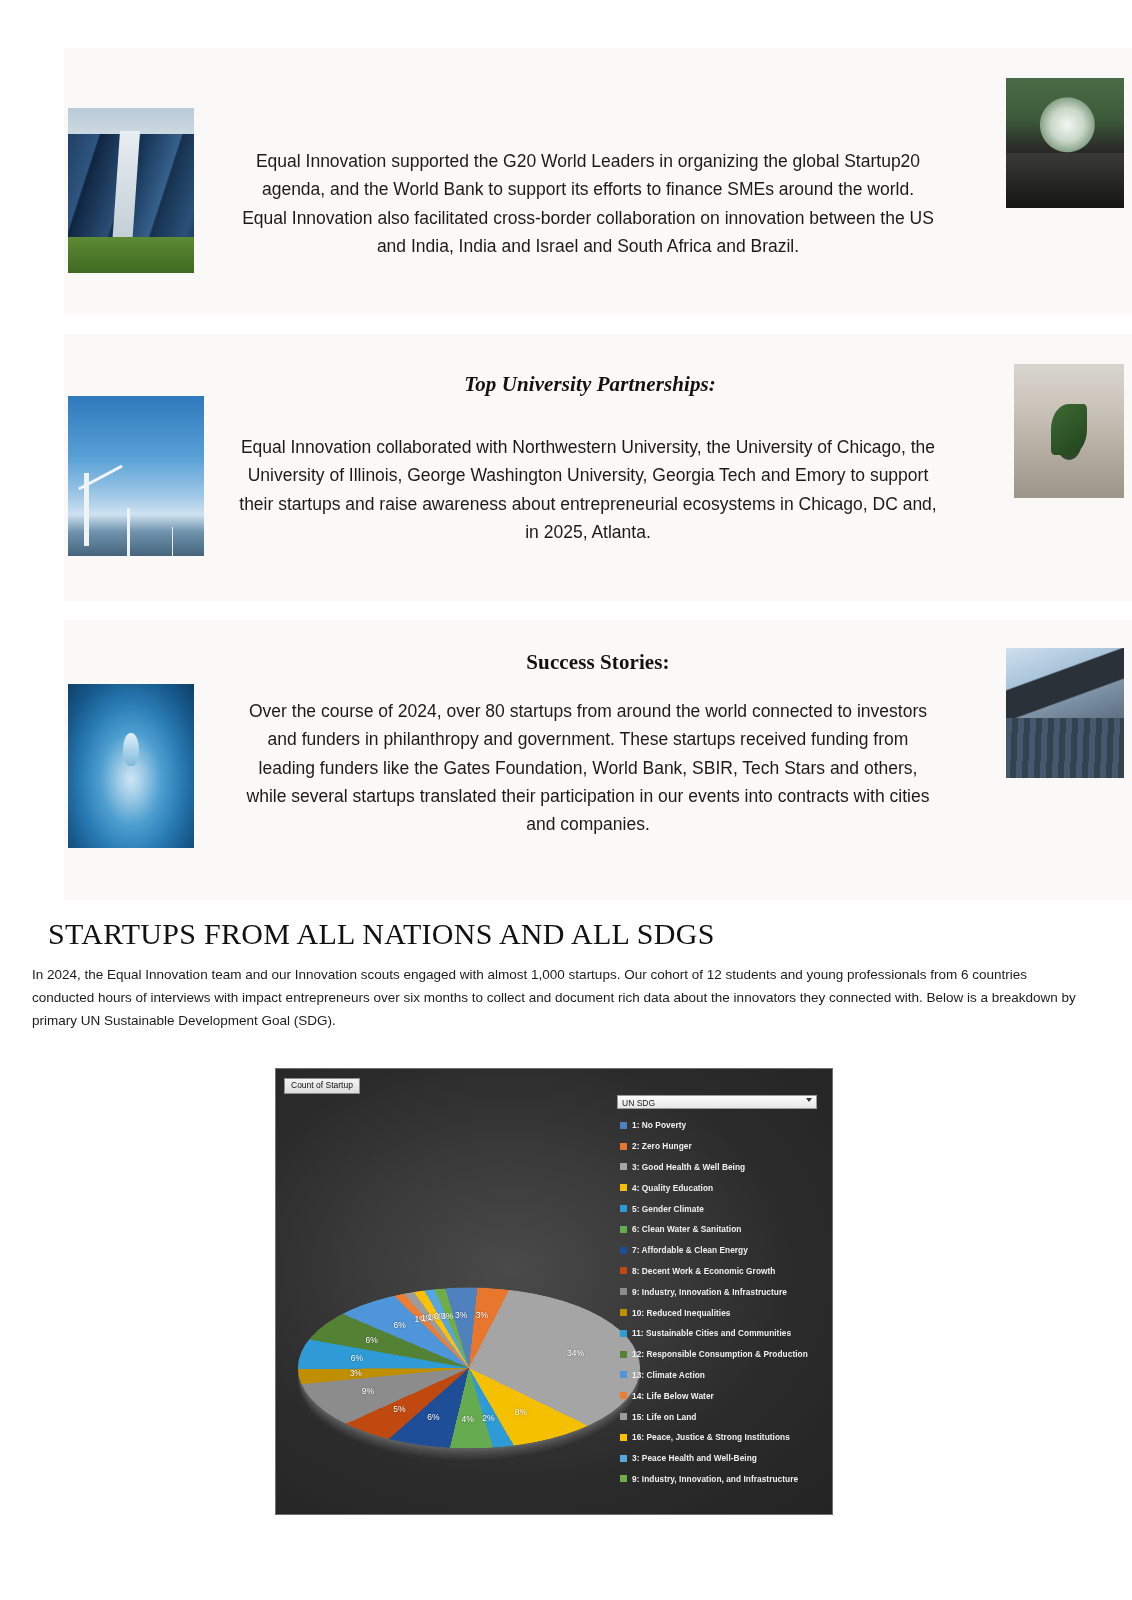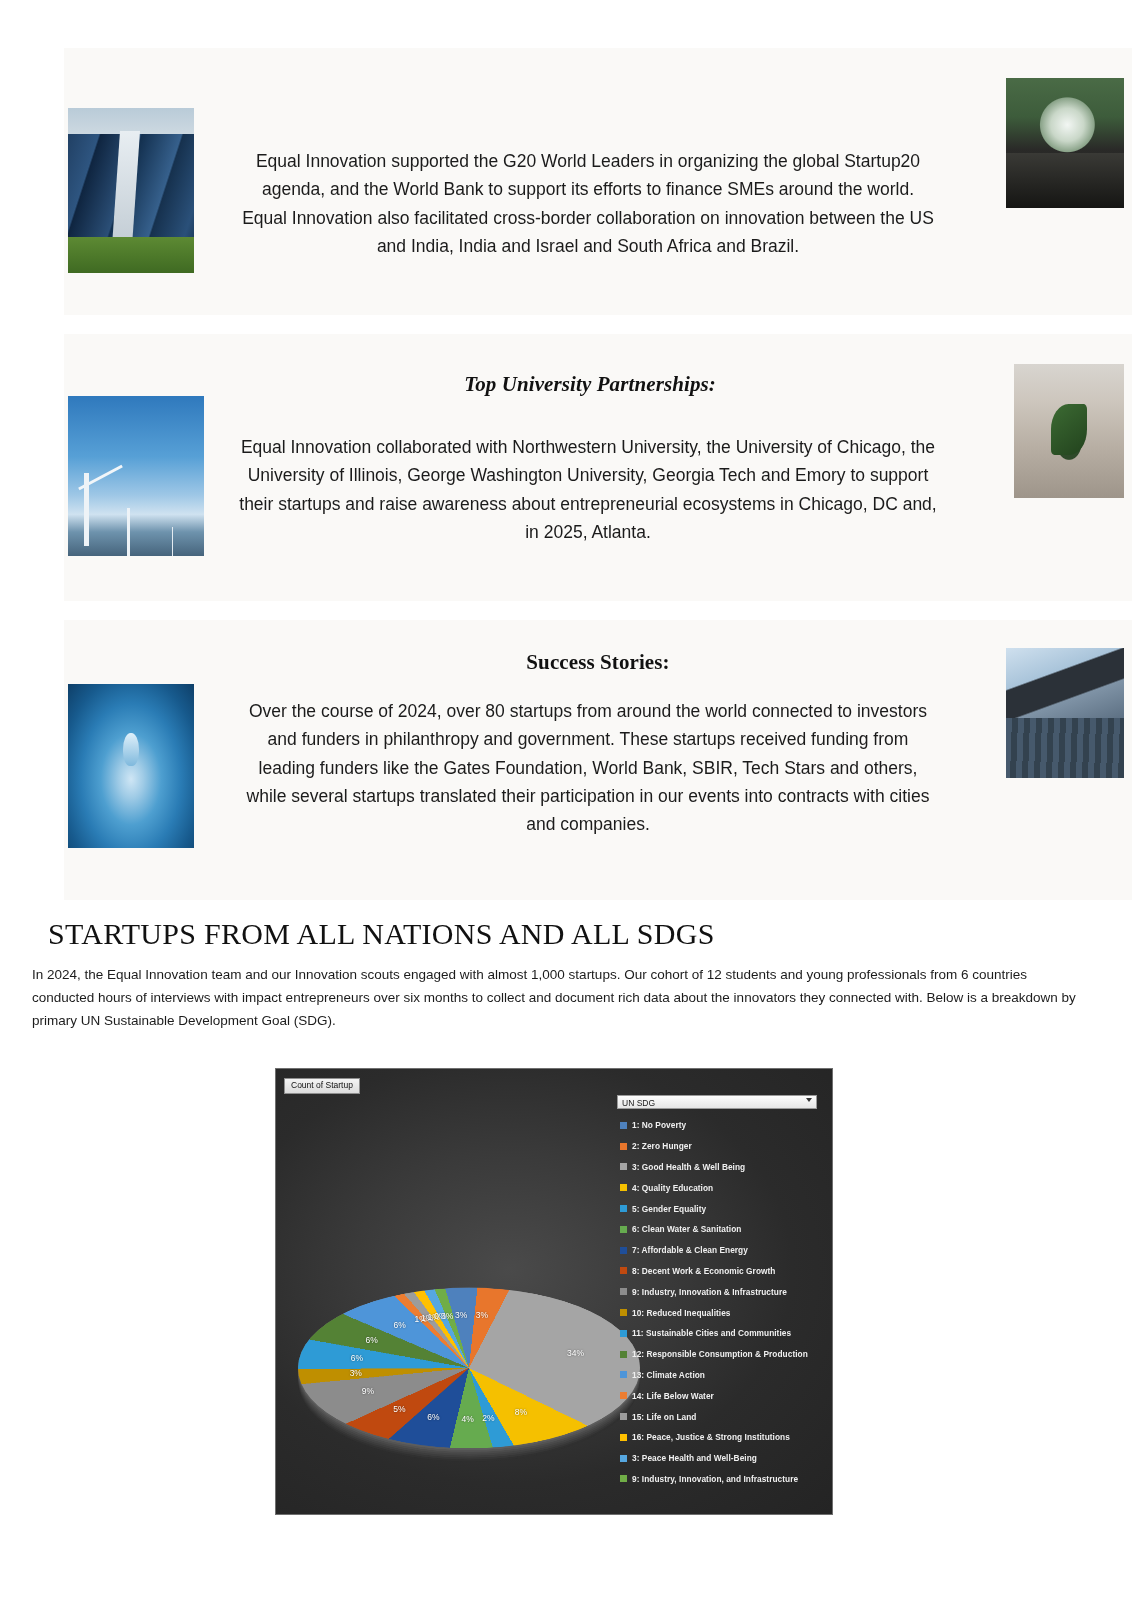--- a/index.html
+++ b/index.html
@@ -309,21 +309,21 @@
       <div class="legend-item">
         <span class="legend-swatch" style="background: rgb(165, 165, 165);"></span>
         <span class="legend-label">3: Good Health &amp; Well Being</span>
       </div>
       <div class="legend-item">
         <span class="legend-swatch" style="background: rgb(245, 192, 0);"></span>
         <span class="legend-label">4: Quality Education</span>
       </div>
       <div class="legend-item">
         <span class="legend-swatch" style="background: rgb(46, 155, 214);"></span>
-        <span class="legend-label">5: Gender Equality</span>
+        <span class="legend-label">5: Gender Climate</span>
       </div>
       <div class="legend-item">
         <span class="legend-swatch" style="background: rgb(102, 171, 79);"></span>
         <span class="legend-label">6: Clean Water &amp; Sanitation</span>
       </div>
       <div class="legend-item">
         <span class="legend-swatch" style="background: rgb(31, 78, 153);"></span>
         <span class="legend-label">7: Affordable &amp; Clean Energy</span>
       </div>
       <div class="legend-item">

